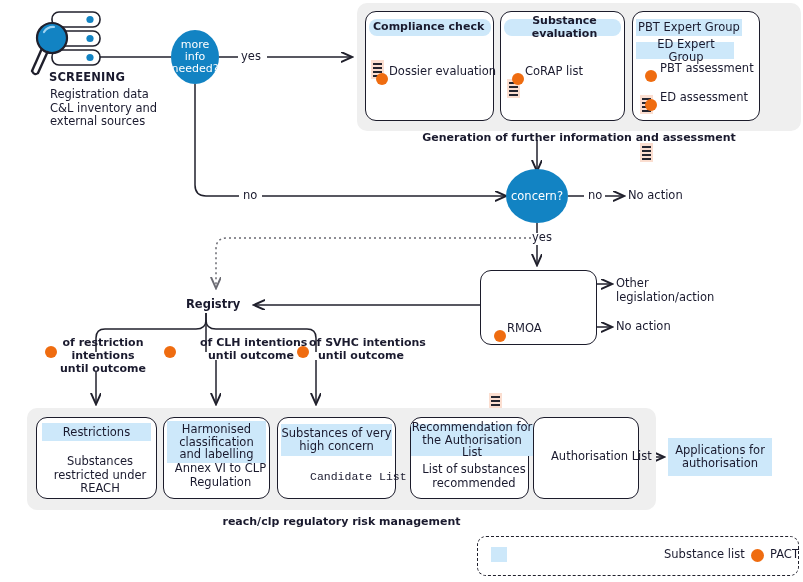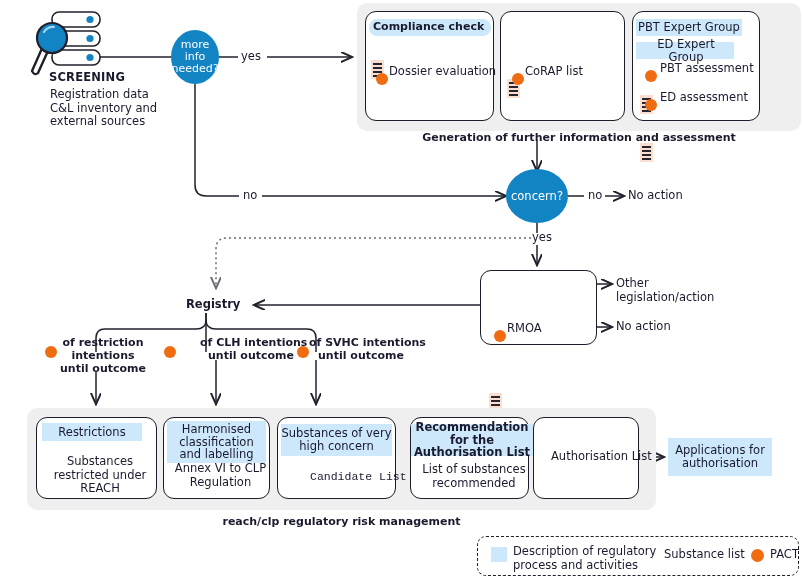--- a/index.html
+++ b/index.html
@@ -134,20 +134,21 @@
   <div class="abs slist" style="left:371px;top:60px;width:13px;height:19px;">
     <i style="top:3px;"></i>
       <i style="top:7px;"></i>
       <i style="top:11px;"></i>
       <i style="top:15px;"></i>
   </div>
   <div class="abs pact" style="left:376px;top:73px;width:12px;height:12px;"></div>
   <div class="abs txt" style="left:389px;top:65px;font-size:11.5px;">Dossier evaluation</div>
 
   <div class="abs pbox" style="left:500px;top:11px;width:125px;height:110px;"></div>
+  <div class="abs blueband bb-bold" style="left:504px;top:19px;width:117px;height:17px;font-size:11px;justify-content:flex-start;padding-left:4px;">Substance evaluation</div>
   <div class="abs slist" style="left:507px;top:60px;width:13px;height:19px;">
     <i style="top:3px;"></i>
       <i style="top:7px;"></i>
       <i style="top:11px;"></i>
       <i style="top:15px;"></i>
   </div>
   <div class="abs pact" style="left:512px;top:73px;width:12px;height:12px;"></div>
   <div class="abs txt" style="left:525px;top:65px;font-size:11.5px;">CoRAP list</div>
 
   <div class="abs pbox" style="left:632px;top:11px;width:128px;height:110px;"></div>
@@ -219,58 +220,56 @@
       <i style="top:11px;"></i>
       <i style="top:15px;"></i>
   </div>
   <div class="abs pact" style="left:297px;top:346px;width:12px;height:12px;"></div>
   <div class="abs txt bold ctr" style="left:309px;top:337px;width:104px;font-size:11px;">of SVHC intentions
 until outcome</div>
 
   <div class="abs greypanel" style="left:27px;top:408px;width:629px;height:102px;"></div>
 
   <div class="abs pbox" style="left:36px;top:417px;width:121px;height:82px;"></div>
-  <div class="abs blueband" style="left:42px;top:423px;width:100px;height:18px;font-size:11.5px;">Restrictions</div>
+  <div class="abs blueband" style="left:42px;top:423px;width:109px;height:18px;font-size:11.5px;">Restrictions</div>
 
   <div class="abs txt ctr" style="left:47px;top:455px;width:106px;font-size:11.5px;">Substances
 restricted under
 REACH</div>
 
   <div class="abs pbox" style="left:163px;top:417px;width:107px;height:82px;"></div>
   <div class="abs blueband" style="left:167px;top:421px;width:99px;height:42px;font-size:11.5px;">Harmonised
 classification and
 labelling</div>
 
   <div class="abs txt ctr" style="left:172px;top:462px;width:97px;font-size:11.5px;">Annex VI to CLP
 Regulation</div>
 
   <div class="abs pbox" style="left:277px;top:417px;width:119px;height:82px;"></div>
   <div class="abs blueband" style="left:281px;top:424px;width:111px;height:32px;font-size:11.5px;">Substances of
 very high concern</div>
 
   <div class="abs txt" style="left:310px;top:470px;font-size:11.5px;font-family:Liberation Mono, monospace;">Candidate List</div>
 
   <div class="abs pbox" style="left:410px;top:417px;width:119px;height:82px;"></div>
-  <div class="abs blueband" style="left:411px;top:424px;width:122px;height:32px;font-size:11.5px;font-weight:bold;">Recommendation for
+  <div class="abs blueband" style="left:411px;top:424px;width:122px;height:32px;font-size:11.5px;">Recommendation for
 the Authorisation List</div>
 
   <div class="abs txt ctr" style="left:419px;top:463px;width:110px;font-size:11.5px;">List of substances
 recommended</div>
 
   <div class="abs pbox" style="left:533px;top:417px;width:106px;height:82px;"></div>
 
   <div class="abs txt" style="left:551px;top:450px;font-size:11.5px;">Authorisation List</div>
 
   <div class="abs blueband" style="left:668px;top:438px;width:104px;height:38px;font-size:11.5px;">Applications for
 authorisation</div>
 
   <div class="abs txt bold ctr" style="left:27px;top:516px;width:629px;font-size:11px;">reach/clp regulatory risk management</div>
 
   <div class="abs legend" style="left:477px;top:536px;width:322px;height:40px;"></div>
   <div class="abs legend-sw" style="left:491px;top:547px;width:16px;height:15px;"></div>
-  <div class="abs txt" style="left:513px;top:545px;font-size:11.5px;">Description of regulatory
-process and activities</div>
 
   <div class="abs txt" style="left:664px;top:548px;font-size:11.5px;">Substance list</div>
   <div class="abs pact" style="left:751px;top:549px;width:13px;height:13px;"></div>
   <div class="abs txt" style="left:770px;top:548px;font-size:11.5px;">PACT</div>
 
 </div>
 
 </body></html>

